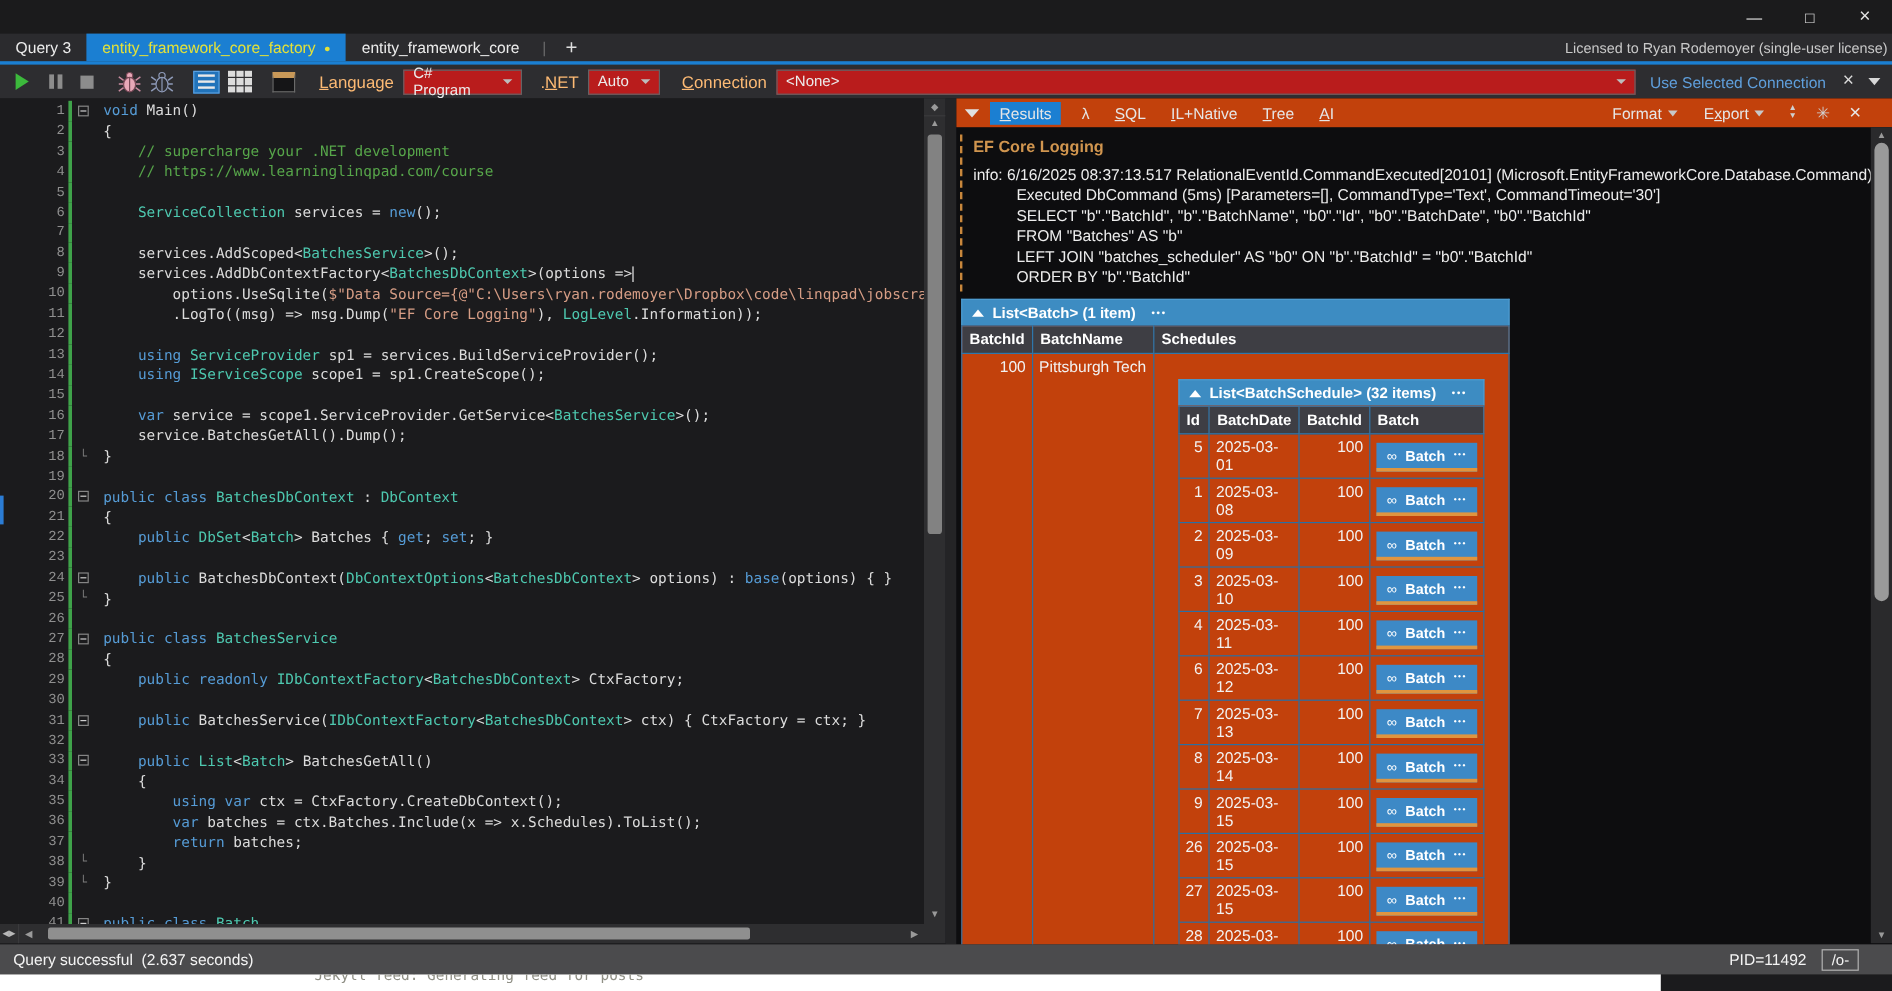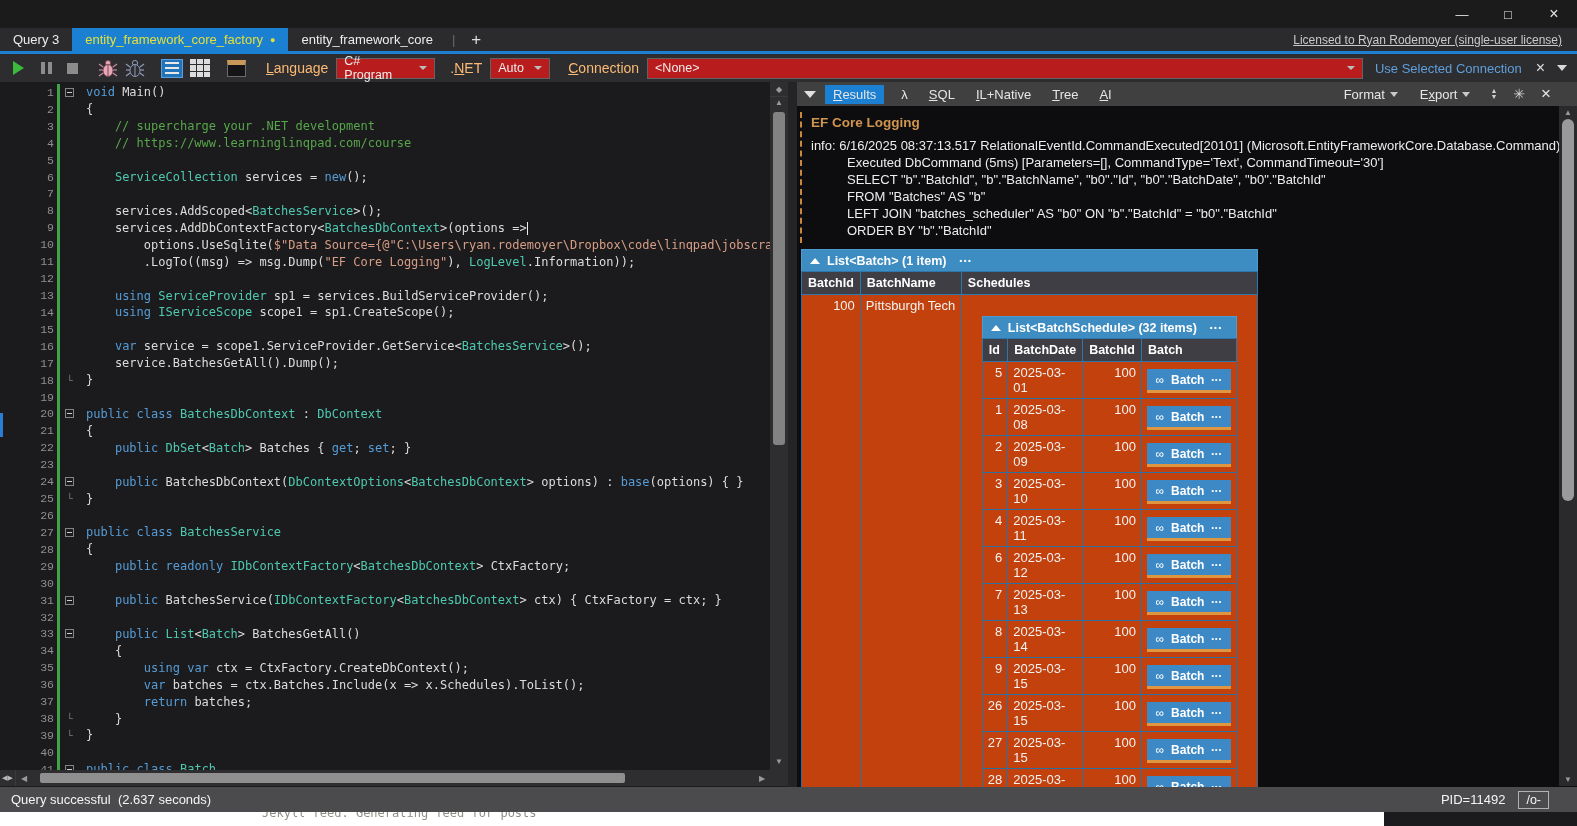--- a/index.html
+++ b/index.html
@@ -13,22 +13,22 @@
   .winbtn { width:46px; height:28px; color:#e4e4e4; font-size:13px; display:flex; align-items:center; justify-content:center; }
 
   
   .tabbar { position:absolute; left:0; top:28px; width:1577px; height:26px; background:#2b2b2e;
             border-bottom:3px solid #1b7fd2; display:flex; align-items:stretch; }
   .qtab { padding:0 13px; display:flex; align-items:center; gap:7px; color:#ececec; font-size:13px; }
   .qtab.active { background:#1b7fd2; color:#e3e139; }
   .qtab .dot { color:#e3e139; font-size:9px; }
   .tabsep { color:#6a6a6a; display:flex; align-items:center; padding:0 6px; font-size:13px; }
   .newtab { color:#dedede; font-size:17px; display:flex; align-items:center; padding:0 10px; }
-  .license { position:absolute; right:15px; top:0; height:23px; display:flex; align-items:center;
-             color:#c9c9c9; font-size:12px;text-decoration:underline; }
+  .license { position:absolute; right:4px; top:0; height:23px; display:flex; align-items:center;
+             color:#c9c9c9; font-size:12px; }
 
   
   .toolbar { position:absolute; left:0; top:54px; width:1577px; height:28px; background:#2d2d30;
              display:flex; align-items:center; }
   .tb-play { margin-left:13px; width:0; height:0; border-left:11px solid #3cb93c;
              border-top:7px solid transparent; border-bottom:7px solid transparent; }
   .tb-pause { margin-left:17px; display:flex; gap:3px; }
   .tb-pause i { display:block; width:4px; height:12px; background:#8c8c8c; }
   .tb-stop { margin-left:15px; width:11px; height:11px; background:#8c8c8c; }
   .tb-bug { margin-left:20px; }
@@ -83,21 +83,21 @@
   .hs-split { width:16px; height:16px; color:#b8b8b8; font-size:7px; display:flex; align-items:center;
               justify-content:center; border-right:1px solid #3a3a3c; }
   .hs-left, .hs-right { width:16px; text-align:center; color:#9a9a9a; font-size:8px; }
   .hs-track { position:relative; flex:1; height:16px; }
   .hs-thumb { position:absolute; left:8px; top:3px; width:585px; height:10px; background:#8f8f8f; border-radius:2px; }
 
   .splitter { position:absolute; left:788px; top:82px; width:9px; height:705px; background:#242426; }
 
   
   .results { position:absolute; left:797px; top:82px; width:780px; height:705px; background:#0d0d0f; }
-  .rtabs { position:absolute; left:0; top:0; width:780px; height:24px; background:#404040;
+  .rtabs { position:absolute; left:0; top:0; width:780px; height:24px; background:#c2410c;
            display:flex; align-items:center; font-size:13px; color:#e6e6e6; }
   .rarrow { margin-left:7px; width:0; height:0; border-top:7px solid #e0e0e0;
             border-left:6px solid transparent; border-right:6px solid transparent; }
   .rtab { margin-left:13px; padding:2px 4px; }
   .rtab.active { background:#1b7fd2; padding:2px 8px; margin-left:9px; }
   .rspacer { flex:1; }
   .rmenu { display:flex; align-items:center; gap:5px; margin-left:22px; }
   .rmenu .varr { width:0; height:0; border-top:5px solid #c8c8c8; border-left:4px solid transparent;
                  border-right:4px solid transparent; }
   .updown { margin-left:20px; display:flex; flex-direction:column; line-height:6px; font-size:7px; color:#d0d0d0; }

